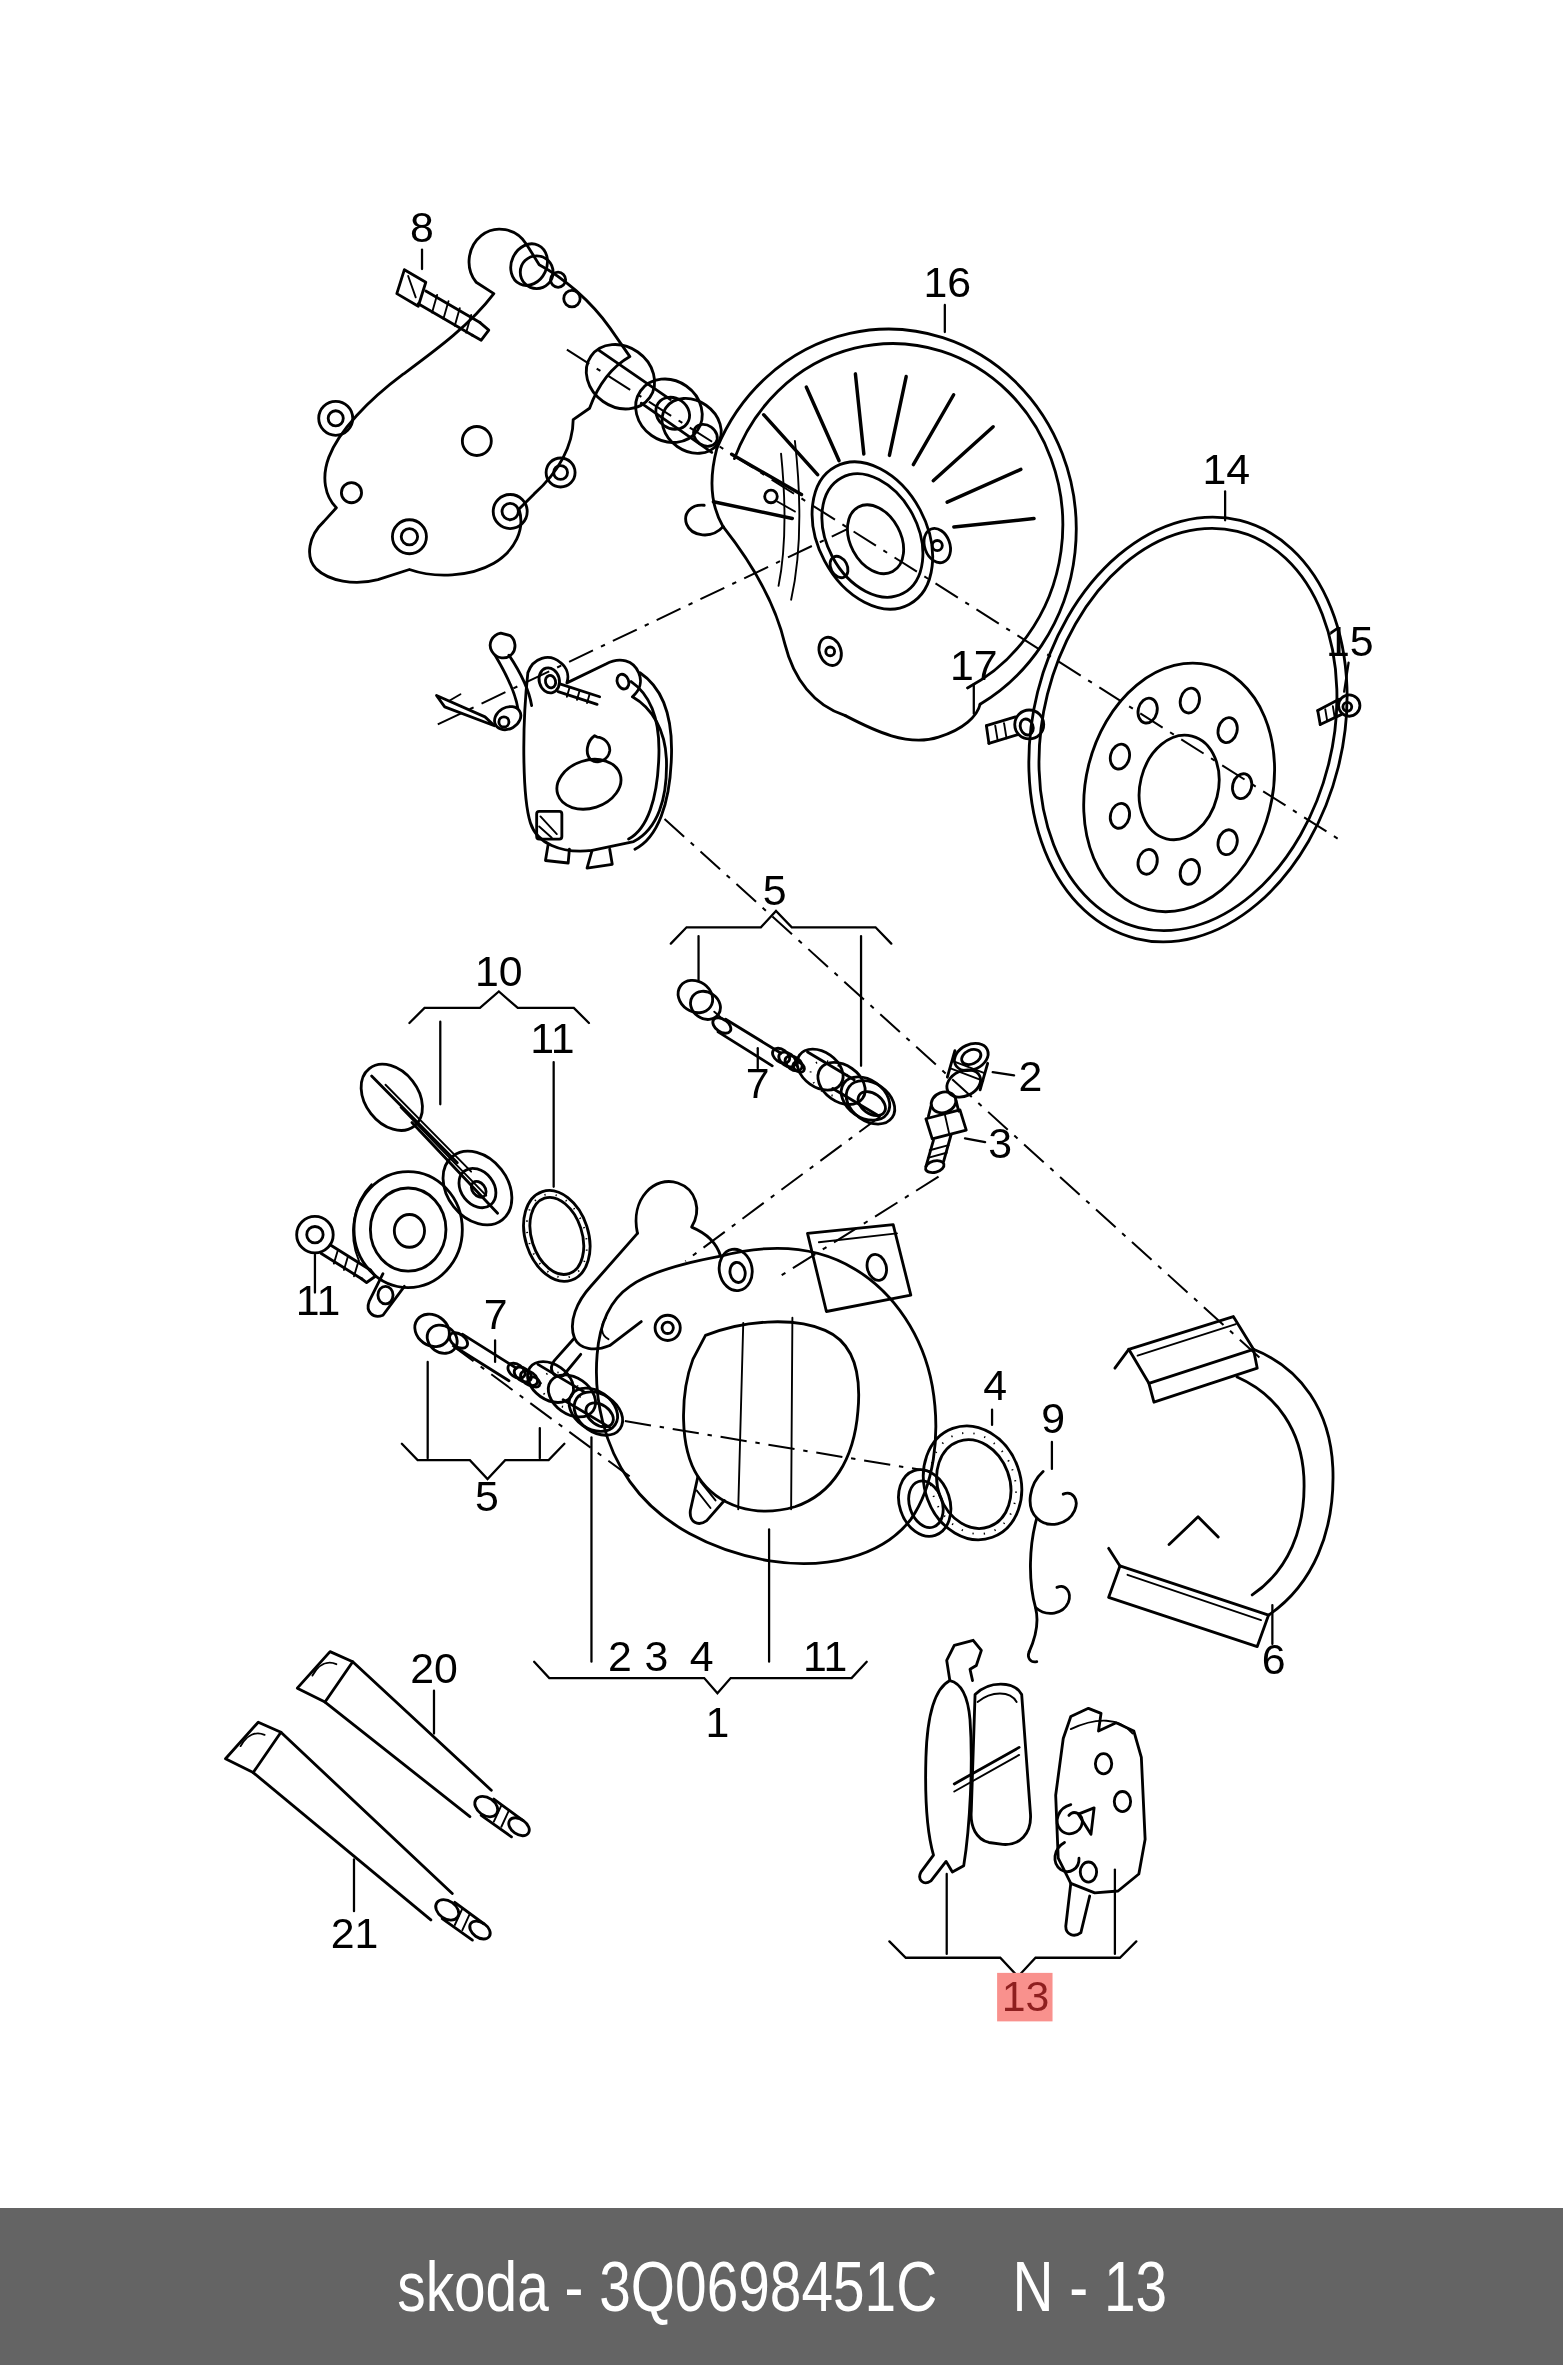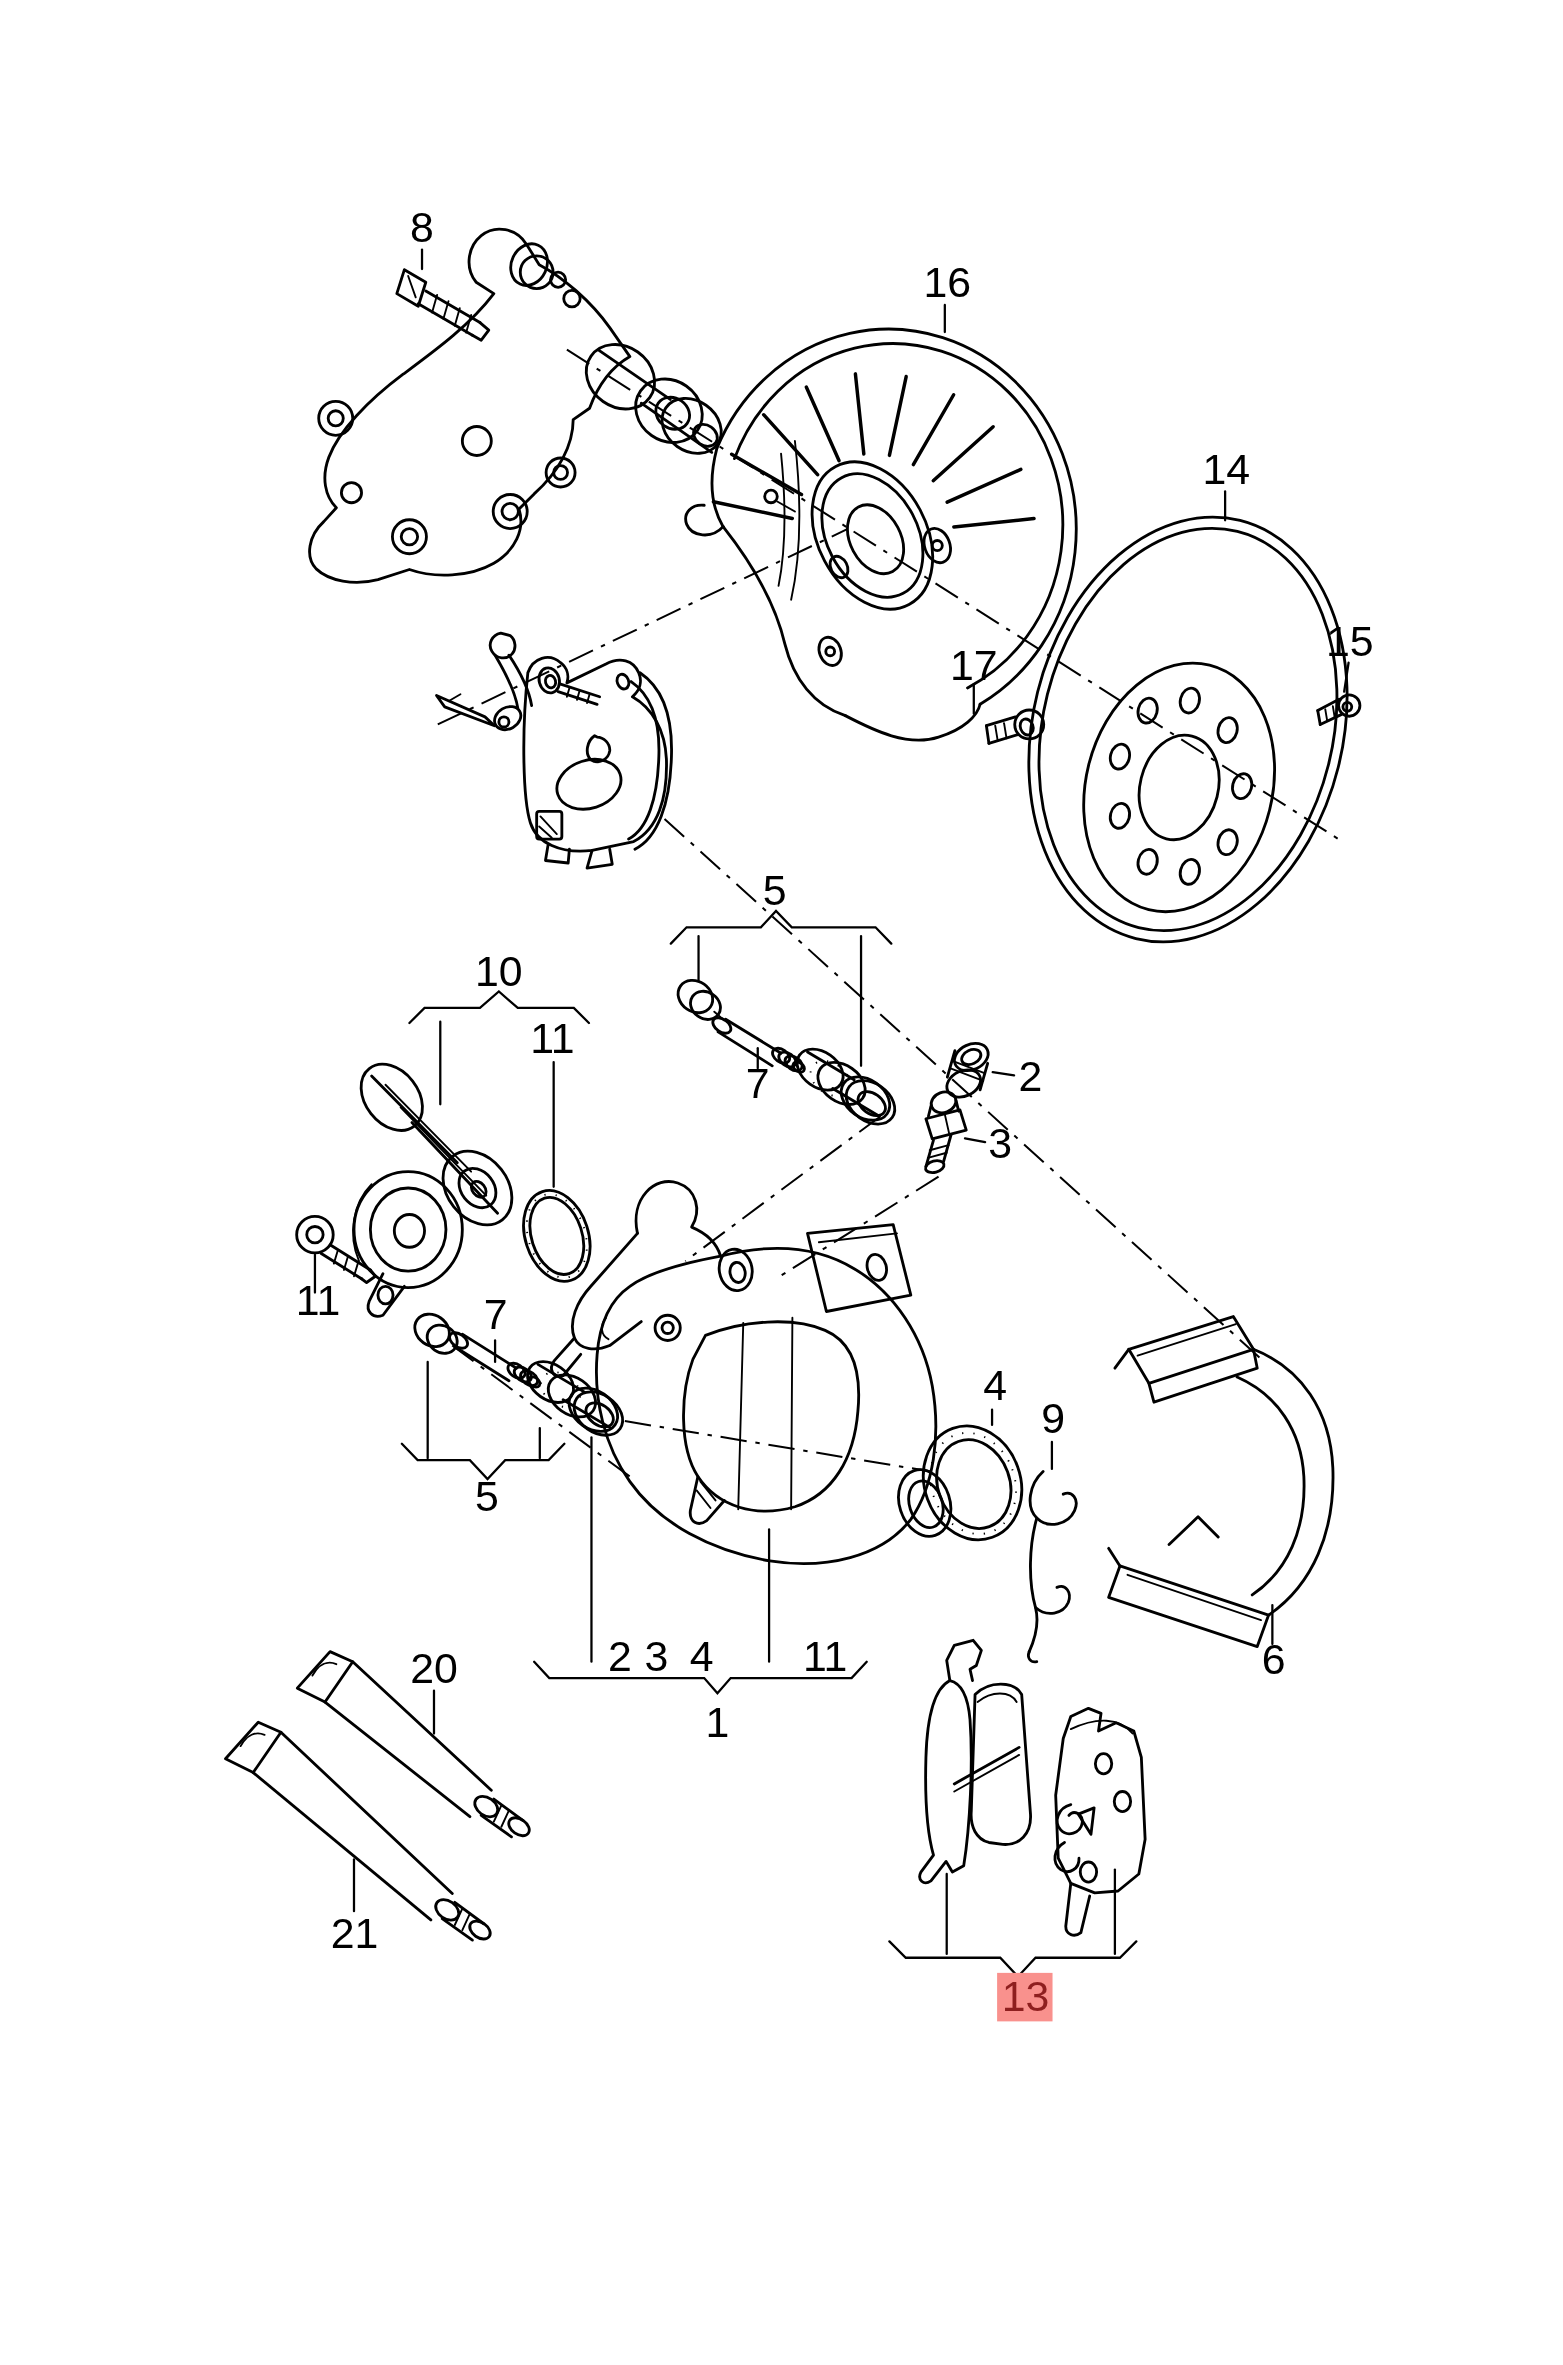--- a/index.html
+++ b/index.html
@@ -434,14 +434,20 @@
         <text x="1042" y="2652" class="callout">3</text>
         <text x="1114" y="2652" class="callout">4</text>
         <text x="1310" y="2652" class="callout">11</text>
         <text x="1139" y="2758" class="callout">1</text>
         <text x="689" y="2672" class="callout">20</text>
         <text x="563" y="3093" class="callout">21</text>
         <text x="1628" y="3192" class="callout" style="fill: rgb(142, 31, 31);">13</text>
       </g>
 </svg>
 
+<div id="footer" style="background:#646464;">
+  <div class="ftext">
+    <span>skoda - 3Q0698451C</span>
+    <span>N - 13</span>
+  </div>
 </div>
+</div>
 
 
 </body></html>

